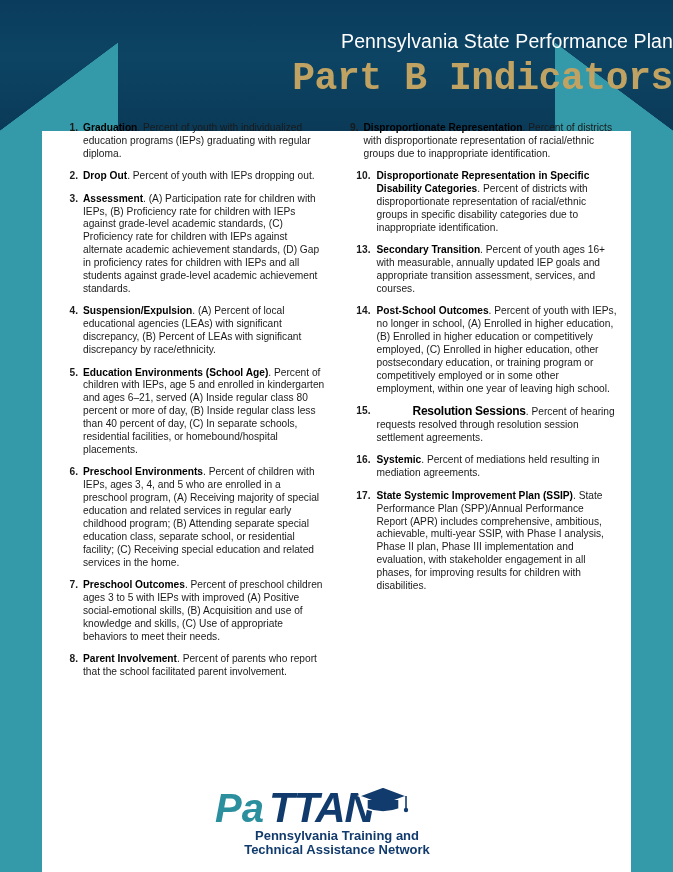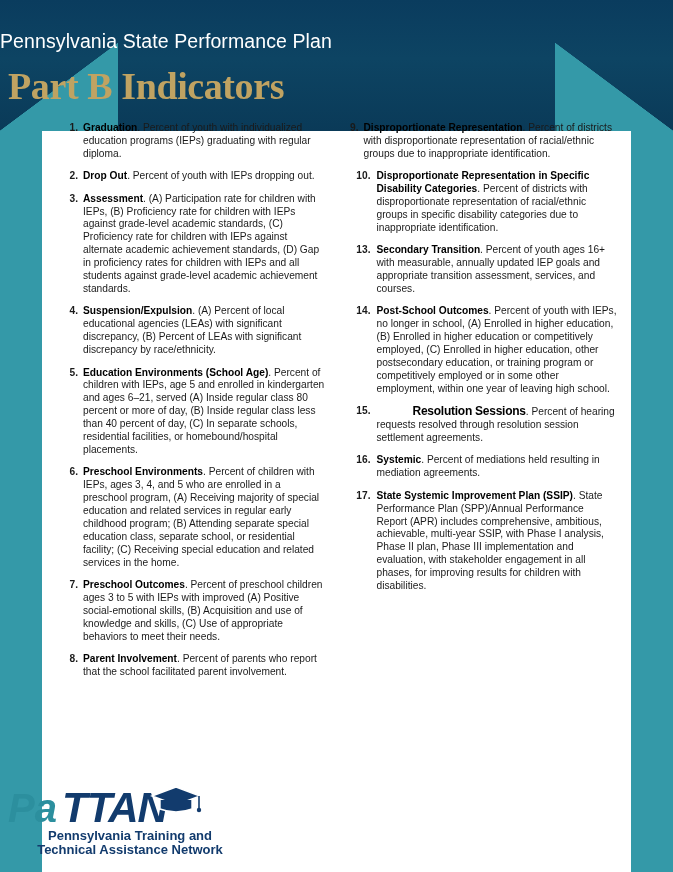--- a/index.html
+++ b/index.html
@@ -48,42 +48,42 @@
     right: 0; top: 43px;
     width: 118px; height: 88px;
     background: linear-gradient(to bottom left, transparent 49.6%, #3499a8 50%);
   }
 
   
   .header {
     position: absolute;
     left: 0; top: 0;
     width: 673px; height: 110px;
-    text-align: left;
+    text-align: right;
     z-index: 5;
   }
   .header-eyebrow {
     margin: 0;
     padding-top: 32px;
     color: #ffffff;
     font-size: 19.5px;
     font-weight: 400;
     letter-spacing: 0.1px;
     line-height: 1;
     font-family: "Liberation Sans", sans-serif;
   }
   .header-title {
-    margin: 8px;
+    margin: 0;
     padding-top: 7px;
     color: #c0a362;
     font-size: 38px;
     font-weight: bold;
     letter-spacing: -0.4px;
     line-height: 1.05;
-    font-family: Liberation Serif, serif;
+    font-family: Liberation Mono, monospace;
   }
 
   
   .content {
     position: absolute;
     left: 42px; top: 122px;
     width: 589px;
     height: 650px;
     z-index: 6;
     display: flex;
@@ -139,20 +139,21 @@
   .ind-text {
     font-weight: 400;
   }
 
   
   .logo-wrap {
     position: absolute;
     left: 0;
     top: 782px;
     width: 673px;
+    text-align: center;
     z-index: 6;
   }
   .logo-svg { display: inline-block; }
 </style>
 </head>
 <body>
 
 <div id="page">
 
   <div class="bg-teal"></div>

